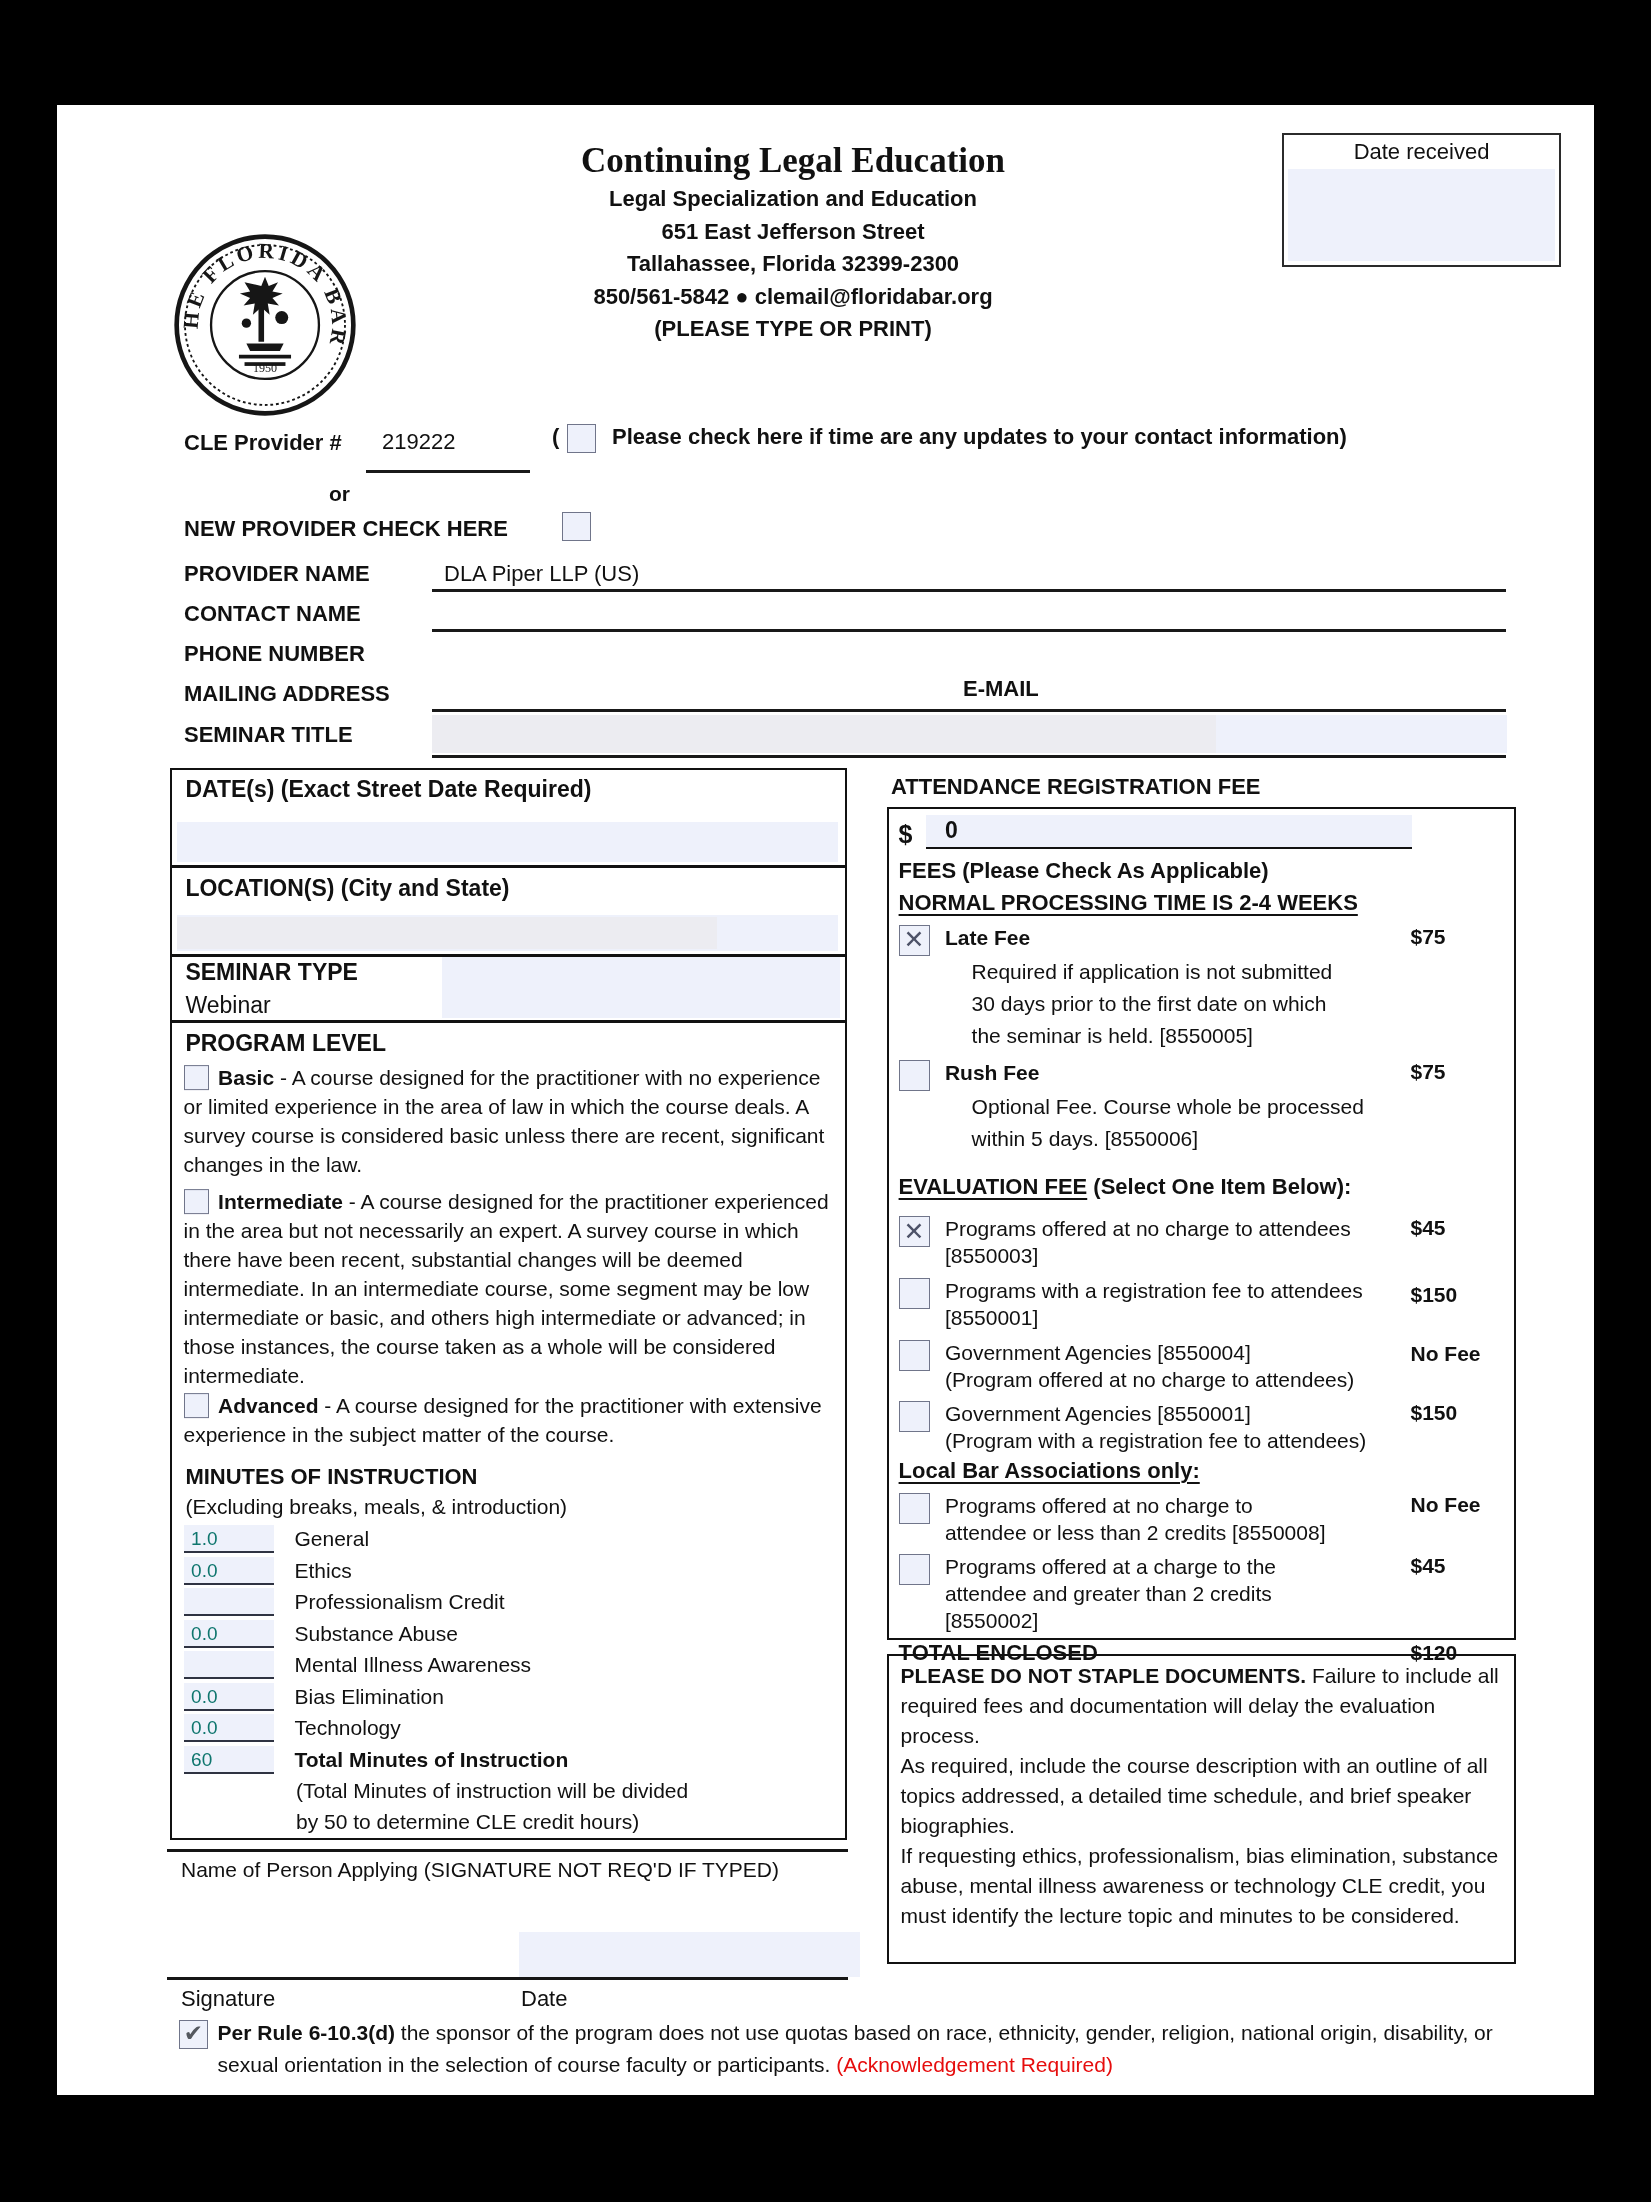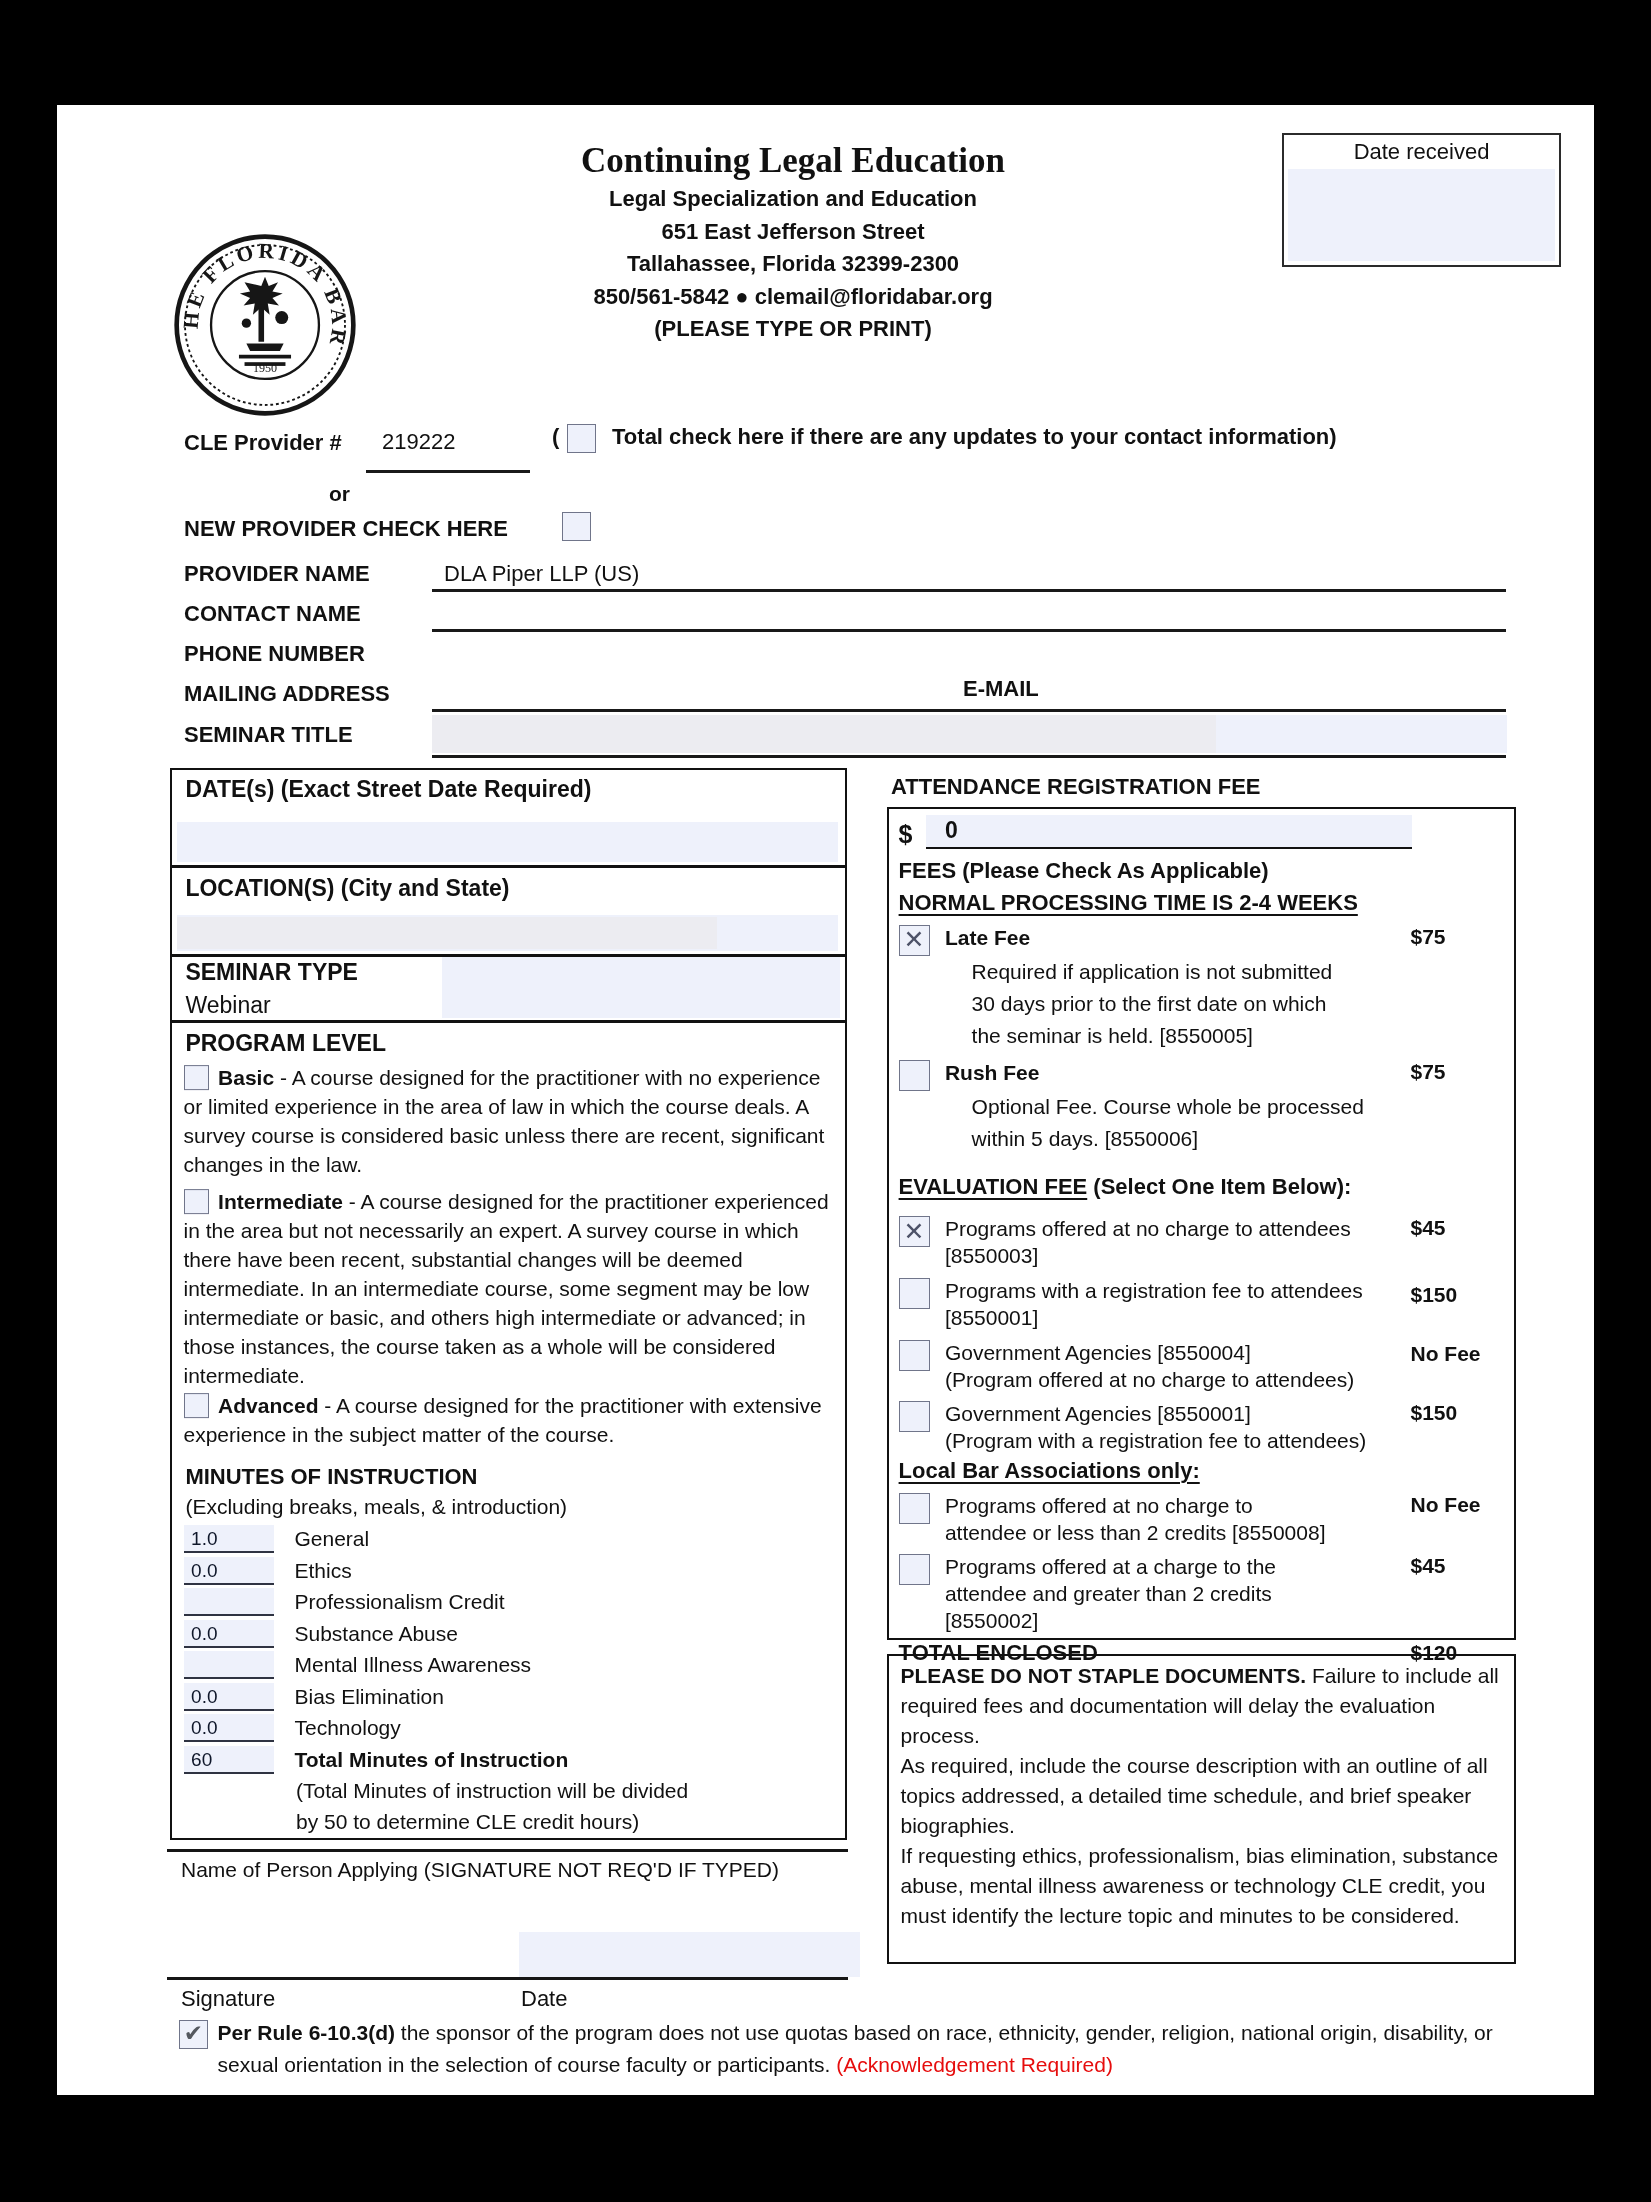--- a/index.html
+++ b/index.html
@@ -31,21 +31,21 @@
   .field-value{position:absolute;font-size:22px;}
   .underline{position:absolute;height:2.9px;background:#191919;}
   
   #left-box{left:113px;top:663px;width:677px;height:1072px;border:2.9px solid #111;box-sizing:border-box;}
   #left-box .sec-label{position:absolute;left:13.4px;font-weight:bold;font-size:23px;}
   .divider{position:absolute;left:0;right:0;height:2.9px;background:#111;}
   .para{position:absolute;left:11.5px;width:646px;font-size:21px;line-height:29px;}
   .para .cb{margin-right:9.6px;transform:translateY(-1.9px);}
   .mrow{position:absolute;left:11.5px;height:32px;font-size:21px;}
   .mval{display:inline-block;box-sizing:border-box;width:90px;height:28px;background:#eef1fb;
-        border-bottom:2.9px solid #2f3342;color:#0f172a;font-size:19px;padding:2.9px 0 0 7.6px;vertical-align:middle;}
+        border-bottom:2.9px solid #2f3342;color:#0f766e;font-size:19px;padding:2.9px 0 0 7.6px;vertical-align:middle;}
   .mlabel{margin-left:21px;vertical-align:middle;}
   .note-ln{position:absolute;left:124px;font-size:21px;}
   
   #fee-box{left:830px;top:702px;width:629px;height:833px;border:2.9px solid #111;box-sizing:border-box;
            padding:5.7px 11.5px 0 9.6px;font-size:21px;}
   .fee-hdr{font-weight:bold;font-size:22px;}
   .u2{text-decoration:underline;text-decoration-thickness:2.4px;text-underline-offset:3.8px;}
   .fee-row{display:flex;align-items:flex-start;margin-top:7.6px;}
   .fee-row .cb{flex:none;margin-right:15.3px;margin-top:1px;}
   .fee-text{flex:1;line-height:27px;}
@@ -110,21 +110,21 @@
   </div>
 
   
   <div class="field-label" style="left:127px;top:325px;">CLE Provider #</div>
   <div class="field-value" style="left:325px;top:324px;">219222</div>
   <div class="underline" style="left:309px;top:365px;width:164px;"></div>
 
   <div class="abs" style="left:495px;top:319px;font-size:22px;font-weight:bold;">
     <span>(</span>
     <span class="cb cb30" style="margin:0 9.6px 0 1.9px;" data-checked="false"></span>
-    <span>Total check here if there are any updates to your contact information)</span>
+    <span>Please check here if time are any updates to your contact information)</span>
   </div>
 
   <div class="field-label" style="left:272px;top:377px;font-size:21px;">or</div>
 
   <div class="field-label" style="left:127px;top:411px;">NEW PROVIDER CHECK HERE</div>
   <span class="cb cb30 abs" style="left:505px;top:407px;" data-checked="false"></span>
 
   <div class="field-label" style="left:127px;top:456px;">PROVIDER NAME</div>
   <div class="field-value" style="left:387px;top:456px;">DLA Piper LLP (US)</div>
   <div class="underline" style="left:375px;top:484px;width:1074px;"></div>

